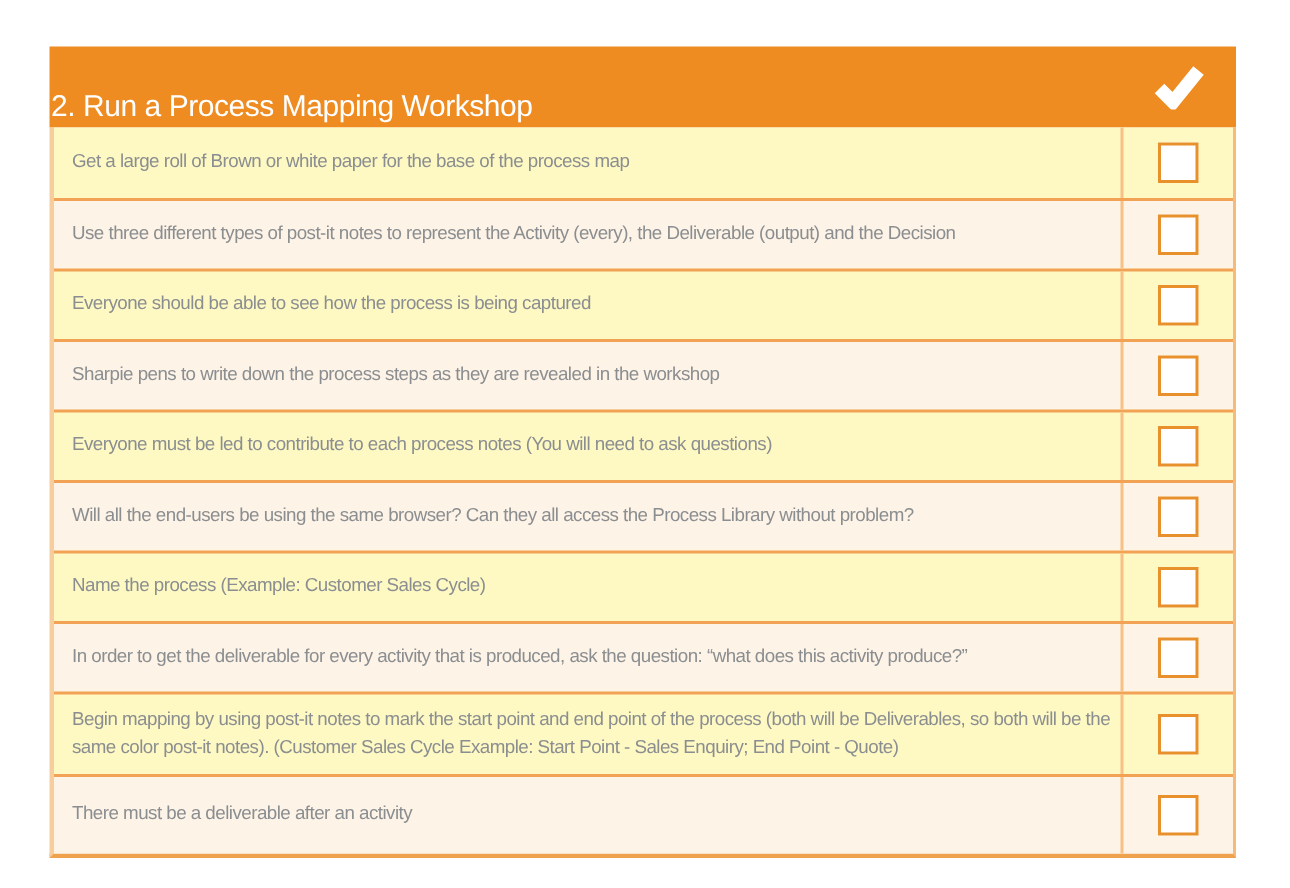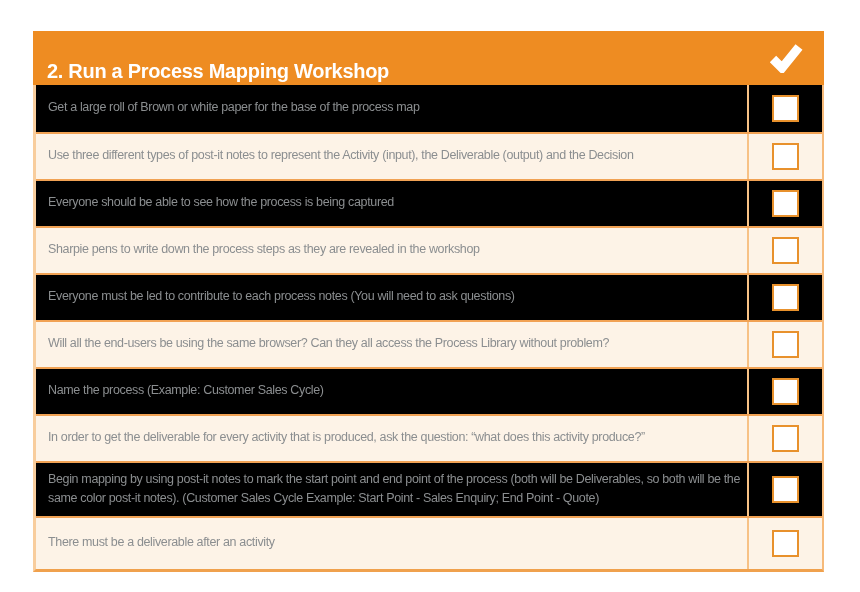--- a/index.html
+++ b/index.html
@@ -17,42 +17,42 @@
   }
   .header {
     background: #ee8c22;
     height: 54px;
     display: flex;
     align-items: center;
   }
   .header-title {
     flex: 1;
     color: #ffffff;
-    font-weight: bold;
+    font-weight: normal;
     font-size: 20px;
     letter-spacing: -0.3px;
-    padding-left: 14px;
+    padding-left: 1px;
     padding-bottom: 2px;
     margin-top: 28px;
   }
   .header-check {
     width: 77px;
     display: flex;
     align-items: center;
     justify-content: center;
   }
   .rows {
     border-left: 3px solid #f8cd9d;
     border-right: 2px solid #f6ba7a;
     border-bottom: 3px solid #f0a14d;
   }
   .row {
     display: flex;
     min-height: 47px;
-    background: #000000;
+    background: #fef9c3;
   }
   .row + .row { border-top: 2px solid #f1a254; }
   .row:nth-child(even) { background: #fdf3e7; }
   .row-tall { min-height: 55px; }
   .row-last { min-height: 53px; }
   .row-text {
     flex: 1;
     display: flex;
     align-items: center;
     padding: 6px 6px 8px 12px;
@@ -93,21 +93,21 @@
   <div class="rows">
 
     <div class="row">
       <div class="row-text">Get a large roll of Brown or white paper for the base of the process map</div>
       <div class="row-check">
         <div class="checkbox" role="checkbox" aria-checked="false"></div>
       </div>
     </div>
 
     <div class="row">
-      <div class="row-text">Use three different types of post-it notes to represent the Activity (input), the Deliverable (output) and the Decision</div>
+      <div class="row-text">Use three different types of post-it notes to represent the Activity (every), the Deliverable (output) and the Decision</div>
       <div class="row-check">
         <div class="checkbox" role="checkbox" aria-checked="false"></div>
       </div>
     </div>
 
     <div class="row">
       <div class="row-text">Everyone should be able to see how the process is being captured</div>
       <div class="row-check">
         <div class="checkbox" role="checkbox" aria-checked="false"></div>
       </div>

